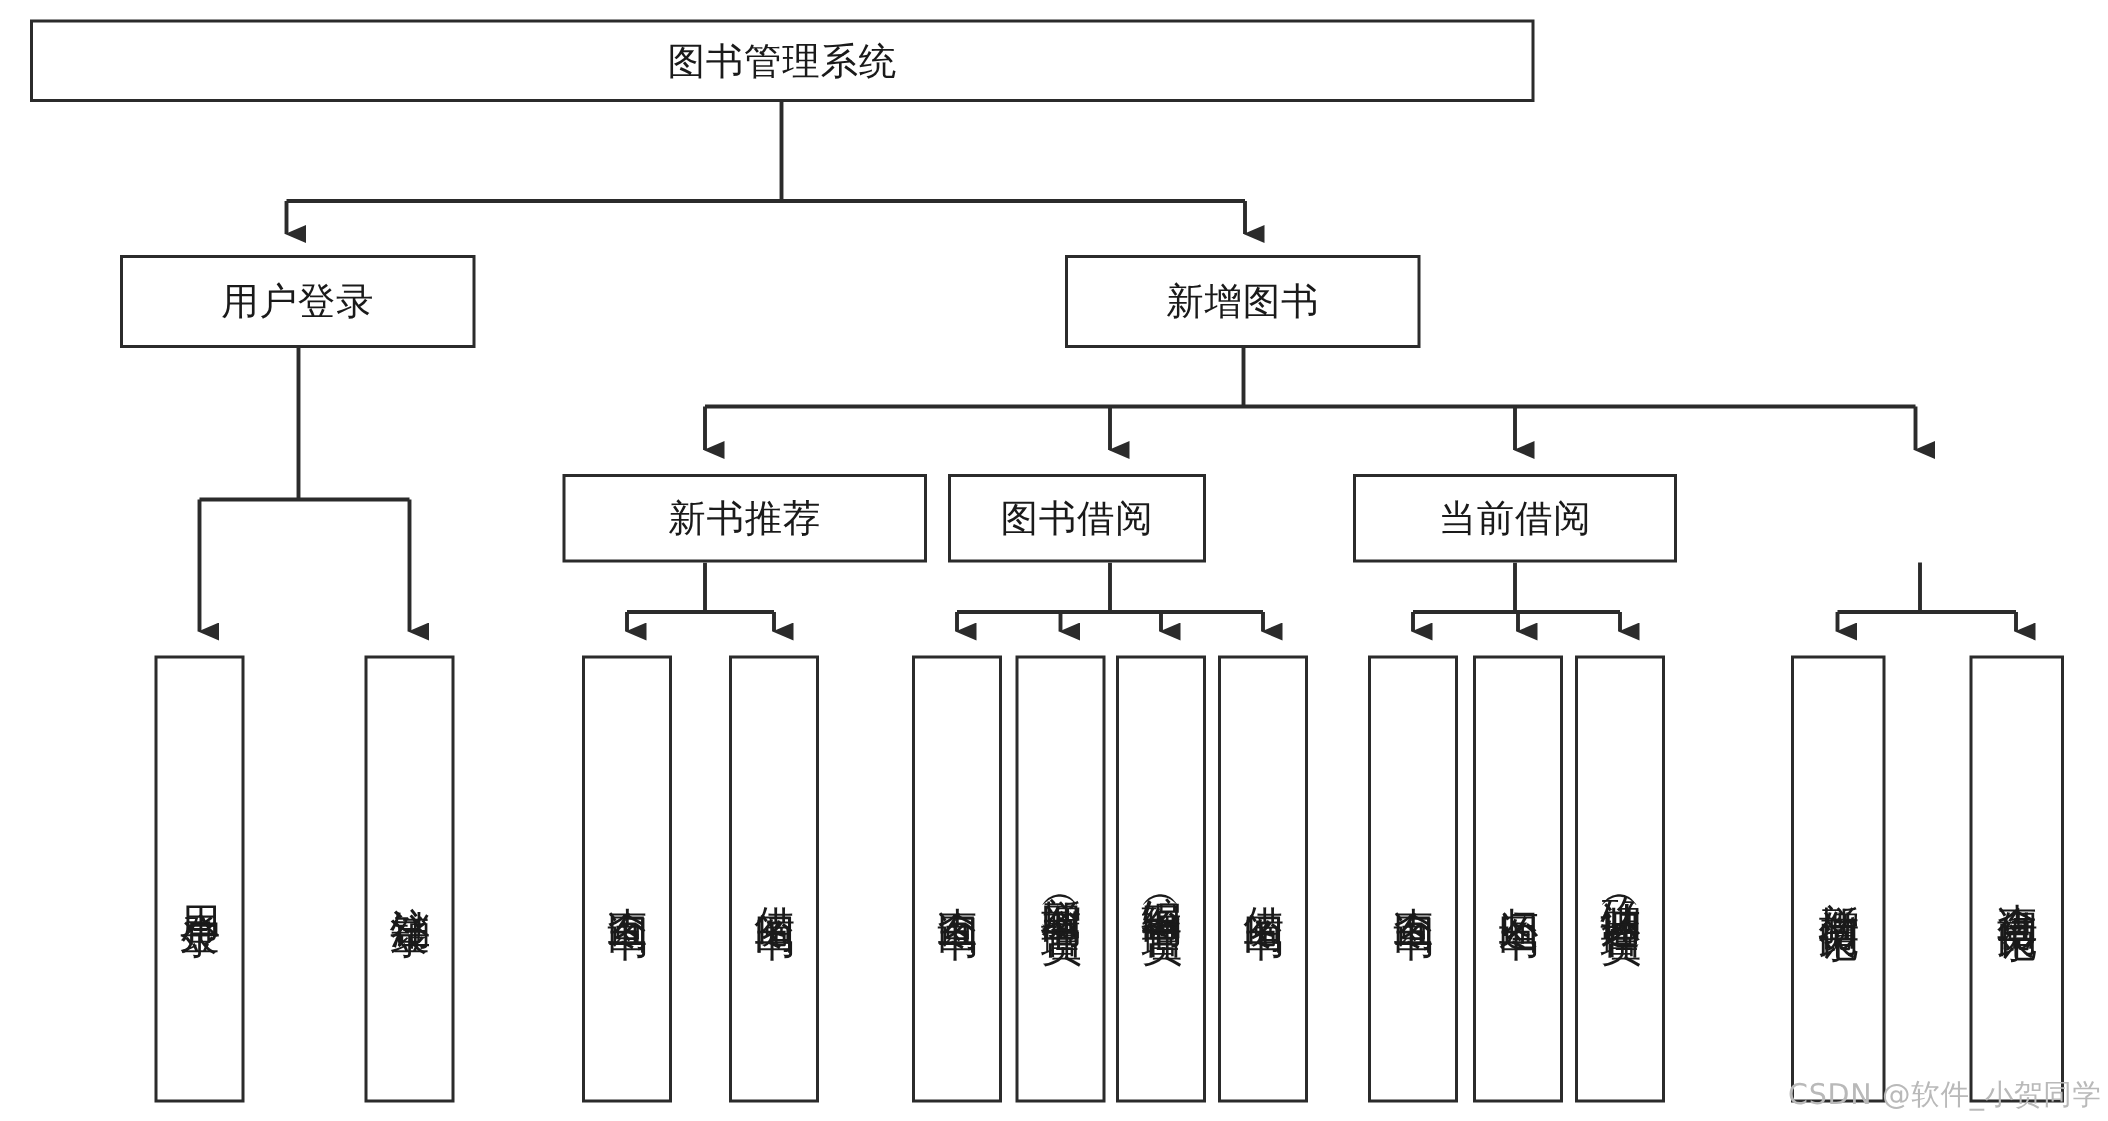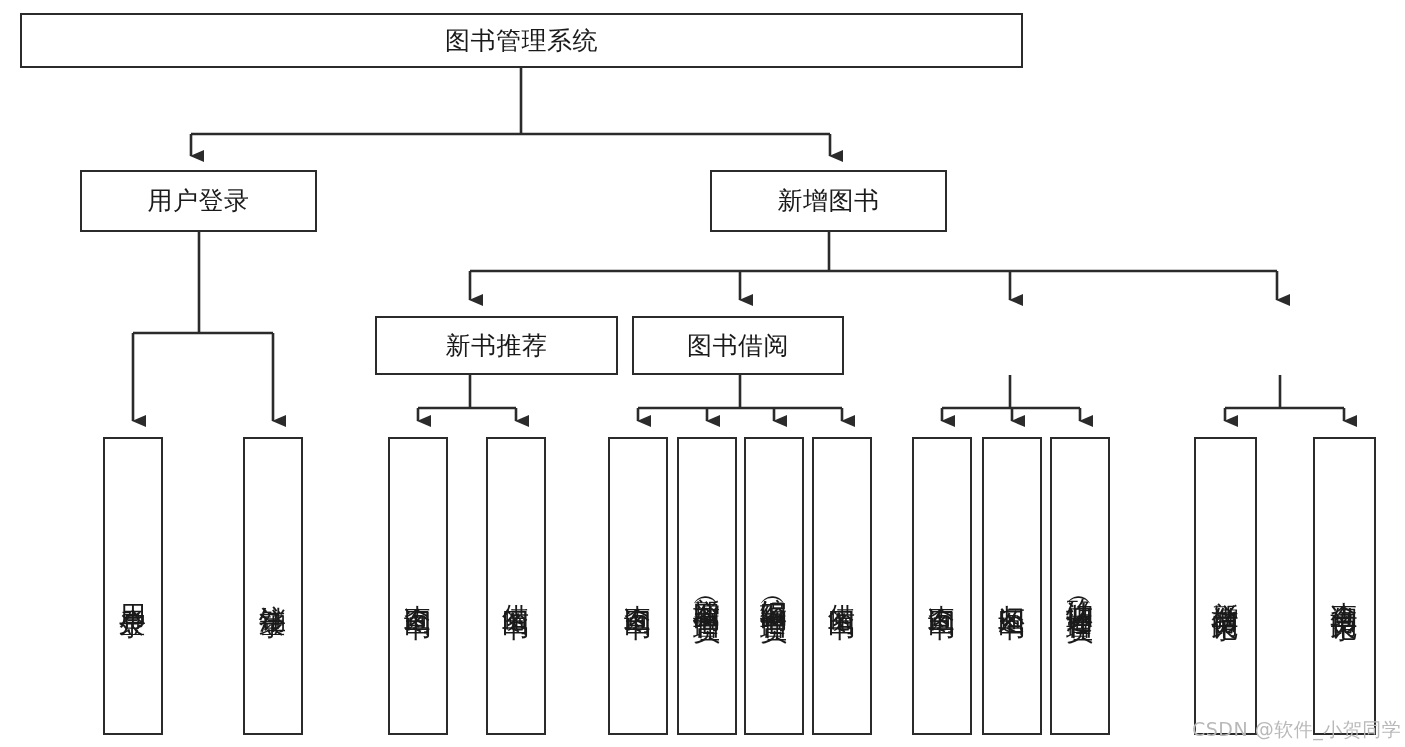--- a/index.html
+++ b/index.html
@@ -135,22 +135,25 @@
   <div class="node h" style="left:80px; top:170px; width:237px; height:62px;">
     <span class="label">用户登录</span>
   </div>
   <div class="node h" style="left:710px; top:170px; width:237px; height:62px;">
     <span class="label">新增图书</span>
   </div>
 
   <div class="node h" style="left:362px; top:316px; width:243px; height:59px;margin-left:13px;">
     <span class="label">新书推荐</span>
   </div>
-  <div class="node h" style="left:632px; top:316px; width:212px; height:59px;">
+  <div class="node h" style="left:632px; top:316px; width:172px; height:59px;">
     <span class="label">图书借阅</span>
+  </div>
+  <div class="node h" style="left:902px; top:316px; width:216px; height:59px;">
+    <span class="label">当前借阅</span>
   </div>
 
   <div class="node v" style="left:103px; top:437px; width:60px; height:298px;">
     <span class="label">用户登录</span>
   </div>
   <div class="node v" style="left:243px; top:437px; width:60px; height:298px;">
     <span class="label">注销登录</span>
   </div>
 
   <div class="node v" style="left:388px; top:437px; width:60px; height:298px;">

